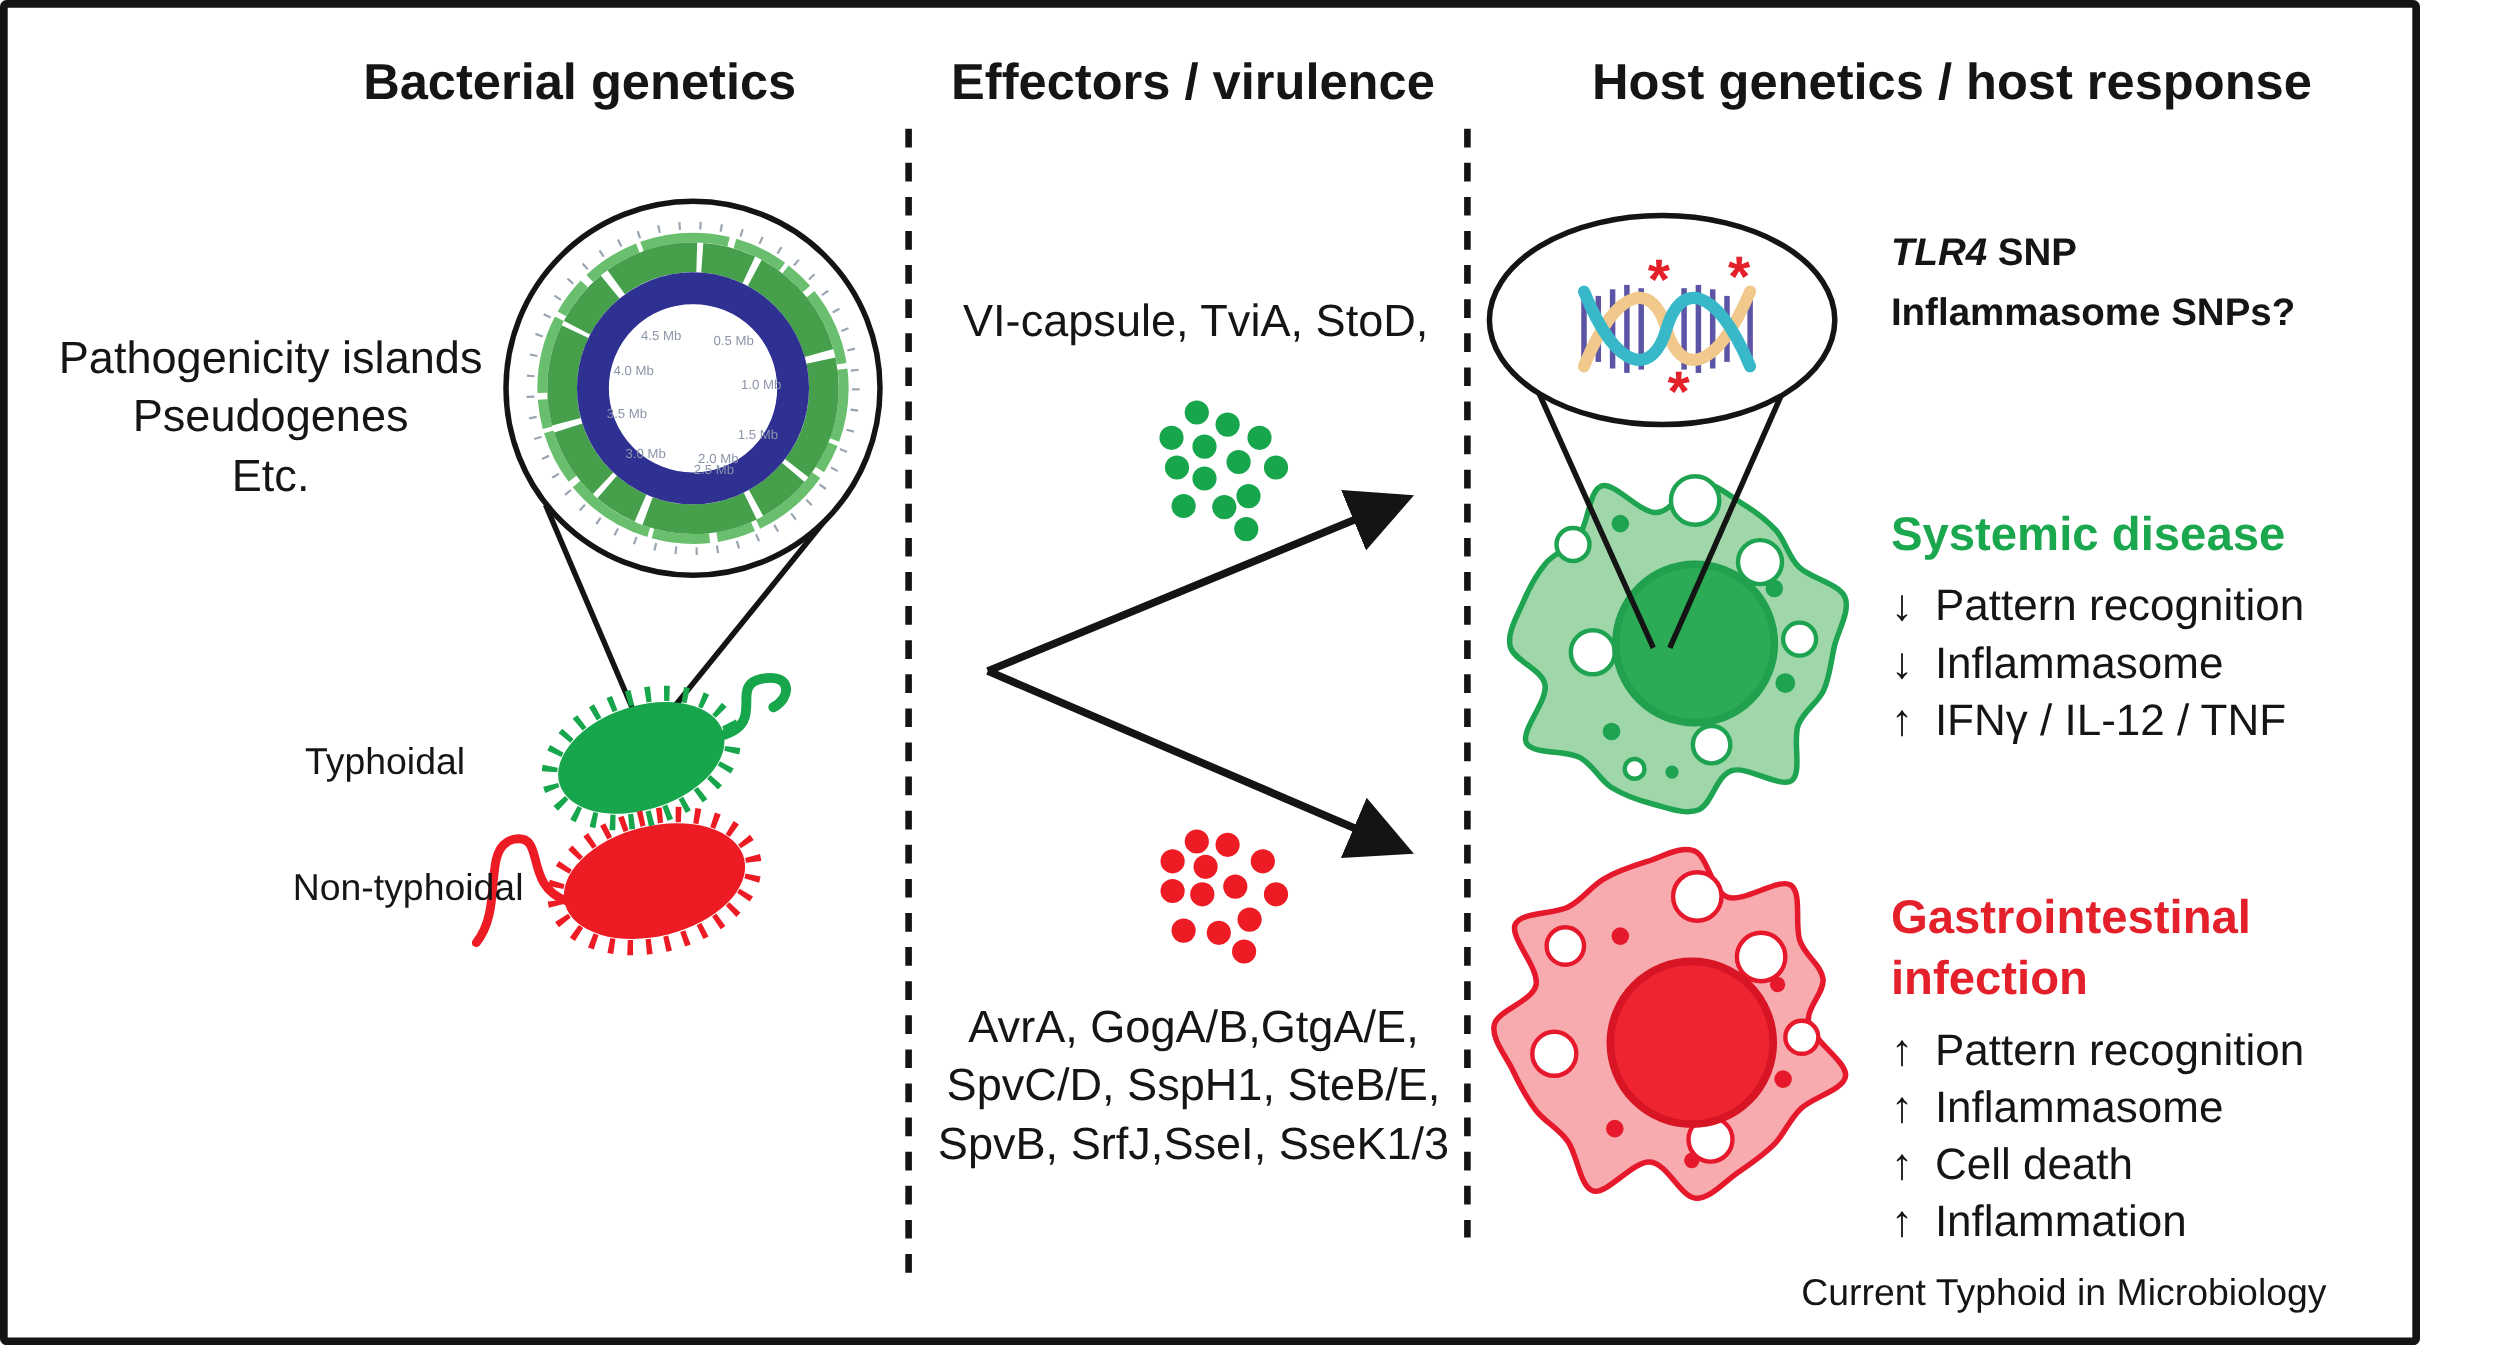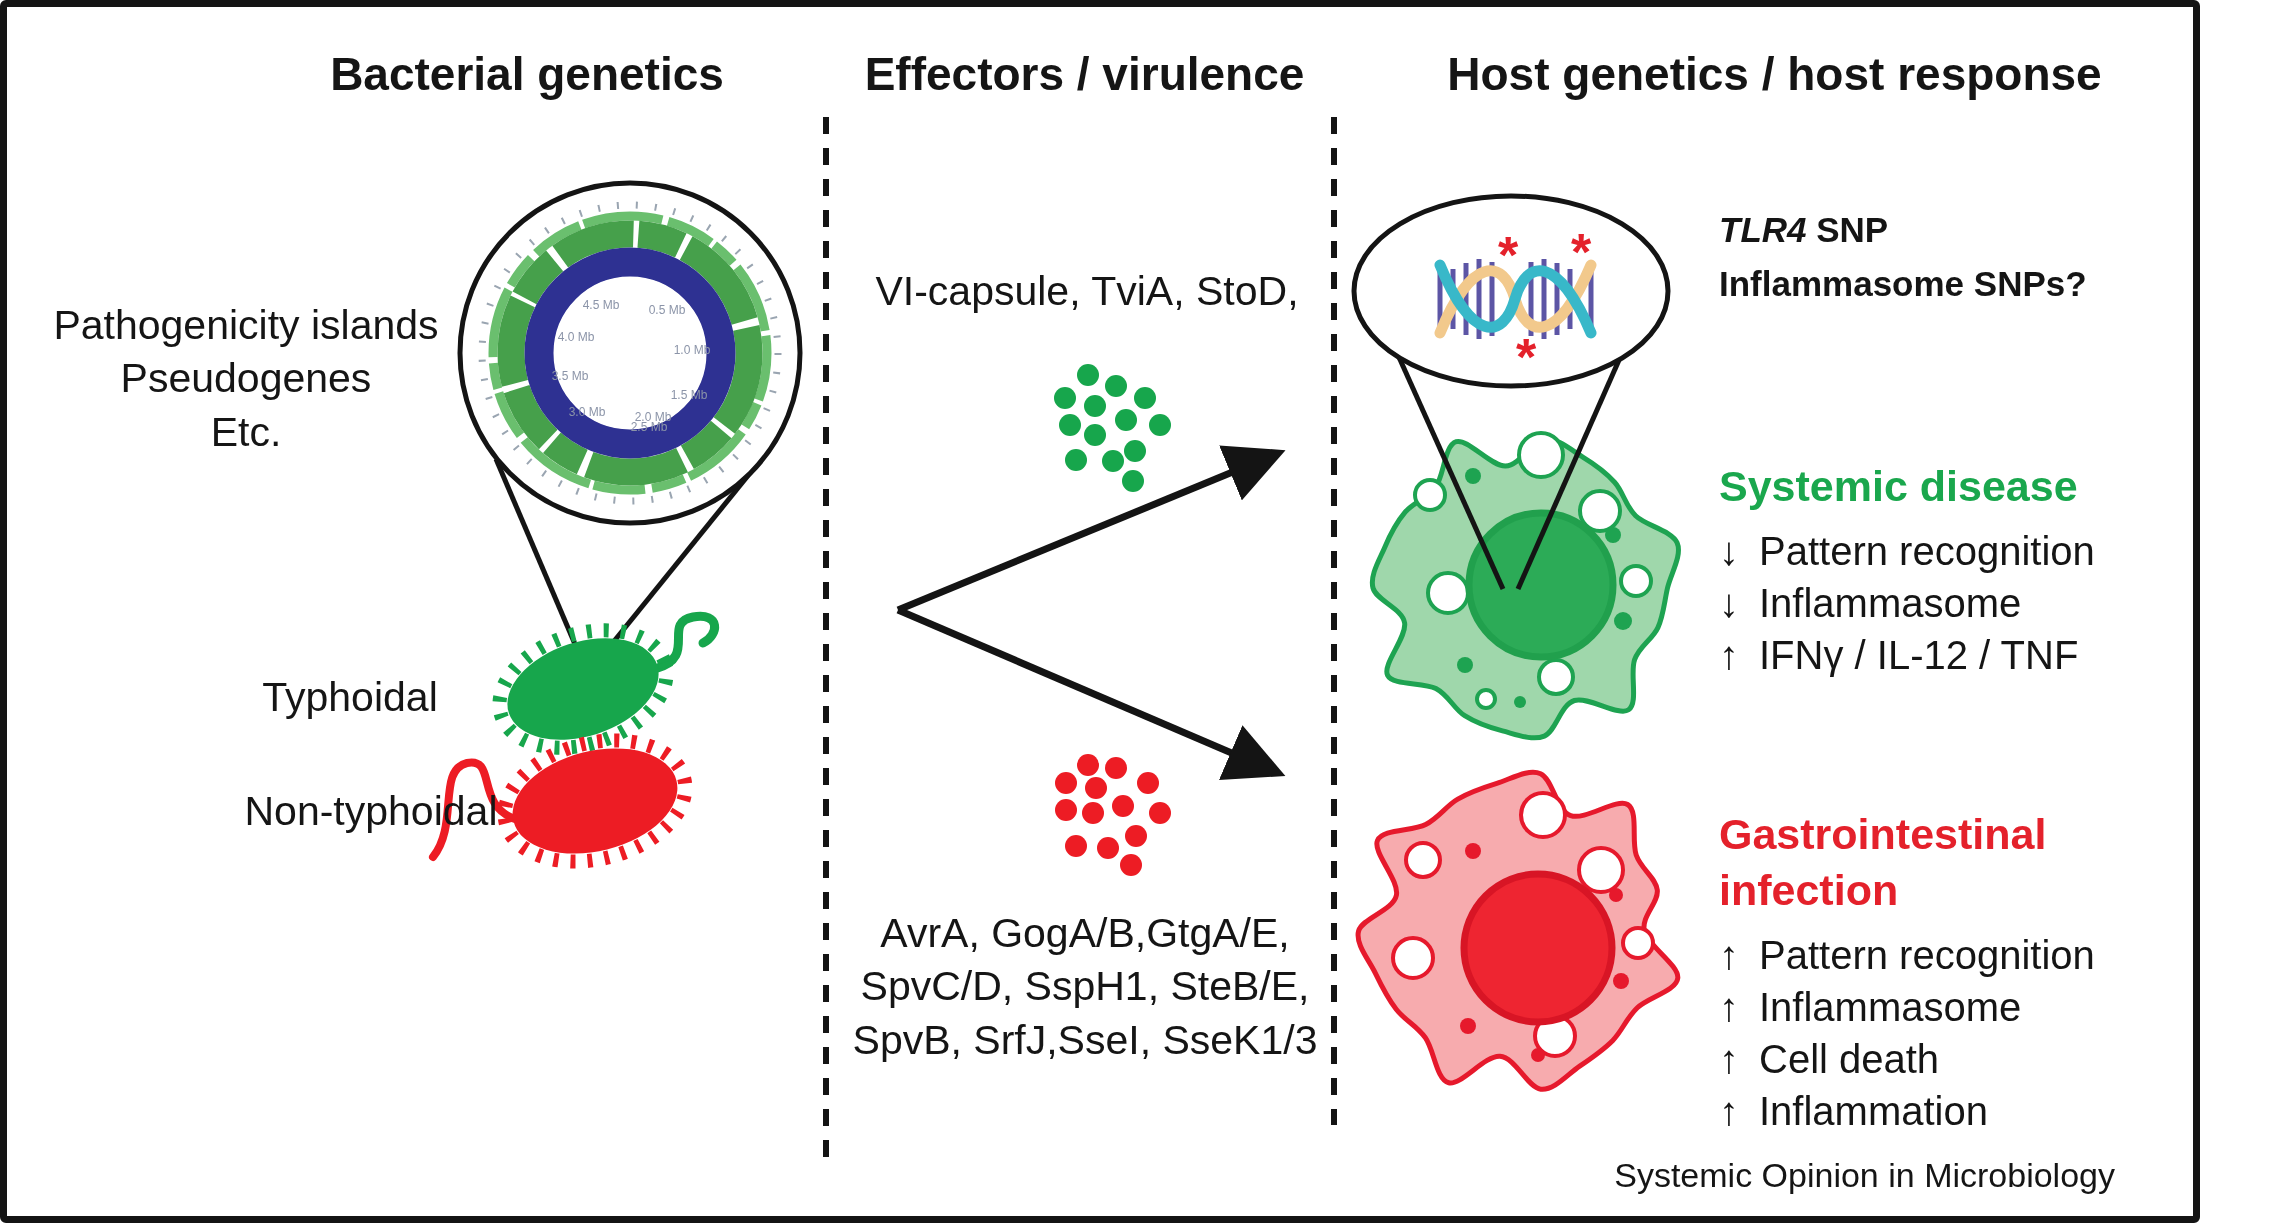--- a/index.html
+++ b/index.html
@@ -5,21 +5,21 @@
   html,body{margin:0;padding:0;background:#fff;}
   #fig{
     position:relative;width:2200px;height:1223px;background:#fff;
     box-sizing:border-box;border:7px solid #141414;border-radius:6px;
     font-family:"Liberation Sans","DejaVu Sans",sans-serif;color:#151515;overflow:hidden;
   }
   #art{position:absolute;left:0;top:0;}
   .txt{position:absolute;line-height:1.3;}
   .hdr{font-weight:bold;font-size:46px;text-align:center;}
   .body41{font-size:41px;text-align:center;}
-  .lbl{font-size:41px;text-align:center;}
+  .lbl{font-size:34px;text-align:center;}
   .snp{font-size:35px;line-height:1.55;font-weight:bold;}
   .blocktitle{font-size:43px;font-weight:bold;margin-bottom:10px;}
   .effectline{font-size:40px;line-height:52px;white-space:nowrap;}
   .dirchar{display:inline-block;width:40px;}
   .green-t{color:#1AA74D;}
   .red-t{color:#E4212B;}
   .credit{font-size:34px;}
   .mb{position:absolute;font-size:12px;color:#8B94A8;transform:translate(-50%,-50%);white-space:nowrap;}
   .ast{position:absolute;color:#E4212B;font-size:52px;font-weight:bold;transform:translate(-50%,-50%);}
 </style>
@@ -219,15 +219,15 @@
 </div>
 
 <div class="txt" style="left:1712px;top:800px;">
   <div class="blocktitle red-t">Gastrointestinal infection</div>
   <div class="effectline"><span class="dirchar">↑</span><span>Pattern recognition</span></div>
   <div class="effectline"><span class="dirchar">↑</span><span>Inflammasome</span></div>
   <div class="effectline"><span class="dirchar">↑</span><span>Cell death</span></div>
   <div class="effectline"><span class="dirchar">↑</span><span>Inflammation</span></div>
 </div>
 
-<div class="txt credit" style="right:78px;top:1146px;">Systemic Opinion in Microbiology</div>
+<div class="txt credit" style="right:78px;top:1146px;">Current Typhoid in Microbiology</div>
 
 </div>
 
 </body></html>

